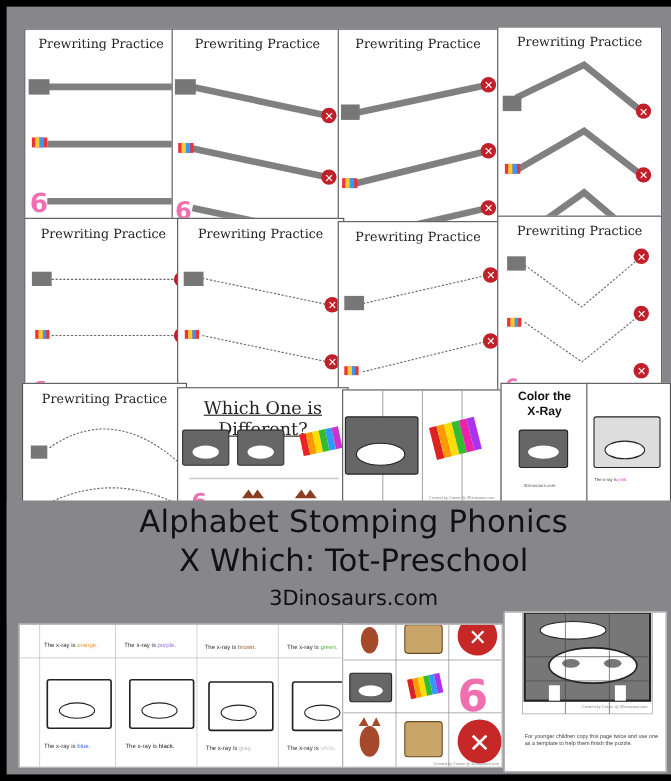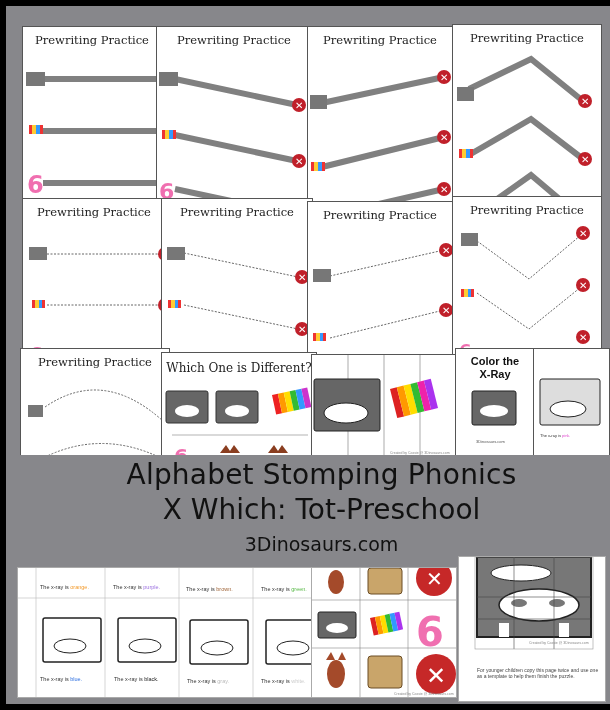--- a/index.html
+++ b/index.html
@@ -163,21 +163,21 @@
     <div class="card-title">Prewriting Practice</div>
     <svg width="150" height="110">
       <path d="M24,58 Q82,18 142,72" fill="none" stroke="#666" stroke-width="1" stroke-dasharray="2,1.5"></path>
       <path d="M24,108 Q82,80 142,110" fill="none" stroke="#666" stroke-width="1" stroke-dasharray="2,1.5"></path>
       <rect x="7" y="56" width="15" height="12" fill="#777"></rect>
       <circle cx="148" cy="72" r="7" fill="#c0202a"></circle>
     </svg>
   </div>
 
   <div class="card" style="left:155px;top:346px;width:156px;height:110px;">
-    <div class="card-title" style="top:8px;font-size:12px;">Which One is Different?</div>
+    <div class="card-title" style="top:8px;font-size:16px;text-decoration:underline;">Which One is Different?</div>
     <svg width="156" height="110">
       <rect x="4" y="38" width="42" height="32" rx="2" fill="#666" stroke="#333"></rect>
       <ellipse cx="25" cy="58" rx="12" ry="6" fill="#fff"></ellipse>
       <rect x="54" y="38" width="42" height="32" rx="2" fill="#666" stroke="#333"></rect>
       <ellipse cx="75" cy="58" rx="12" ry="6" fill="#fff"></ellipse>
       <g transform="translate(110,42) rotate(-12)">
         <rect x="0" y="0" width="6" height="20" fill="#e22"></rect>
           <rect x="6" y="0" width="6" height="20" fill="#f90"></rect>
         <rect x="12" y="0" width="6" height="20" fill="#fd0"></rect>
           <rect x="18" y="0" width="6" height="20" fill="#3b3"></rect>

